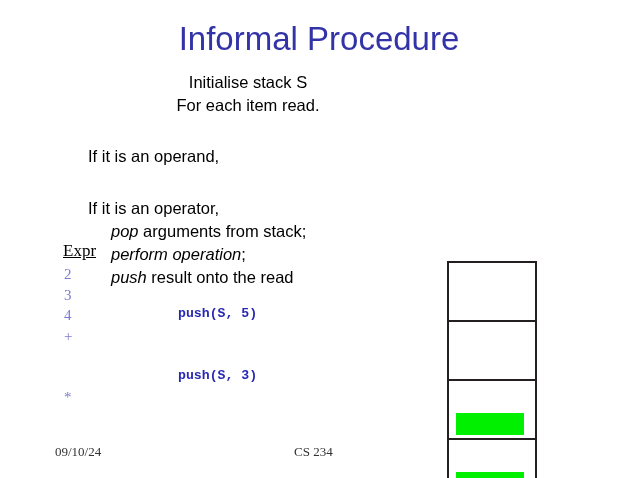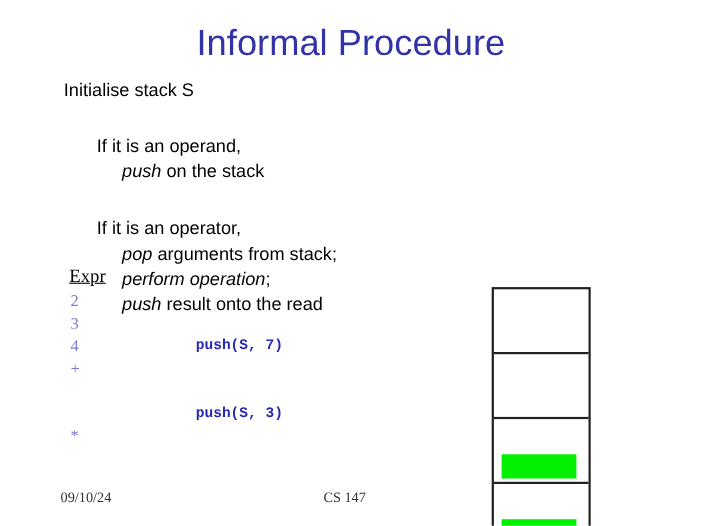--- a/index.html
+++ b/index.html
@@ -47,21 +47,21 @@
     top: 71px;
     width: 380px;
     font-family: "Liberation Sans", sans-serif;
     font-size: 16.5px;
     line-height: 23.2px;
     color: #000000;
   }
   #procedure-body .line {
     white-space: nowrap;
   }
-  #procedure-body .ind0 { padding-left: 0px; }
+  #procedure-body .ind0 { padding-left: 0px; text-align: center; }
   #procedure-body .ind1 { padding-left: 30px; margin-top: 28px; }
   #procedure-body .ind2 { padding-left: 53px; }
   #procedure-body .it { font-style: italic; }
 
   
   #trace-table {
     position: absolute;
     left: 58px;
     top: 241px;
     width: 370px;
@@ -187,22 +187,22 @@
 </style>
 </head>
 <body>
 
 <div id="slide">
 
   <div id="slide-title">Informal Procedure</div>
 
   <div id="procedure-body">
     <div class="line ind0"><span>Initialise stack S</span></div>
+    <div class="line ind0"><span>For each item read.</span></div>
     <div class="line ind1"><span>If it is an operand,</span></div>
-    <div class="line ind2"><span class="it">push</span><span> on the stack</span></div>
     <div class="line ind1"><span>If it is an operator,</span></div>
     <div class="line ind2"><span class="it">pop</span><span> arguments from stack;</span></div>
     <div class="line ind2"><span class="it">perform operation</span><span>;</span></div>
     <div class="line ind2"><span class="it">push</span><span> result onto the read</span></div>
   </div>
 
   <div id="trace-table">
 
     <div id="expr-header">Expr</div>
 
@@ -212,21 +212,21 @@
       <div class="ex">4</div>
       <div class="ex">+</div>
       <div class="ex"></div>
       <div class="ex"></div>
       <div class="ex">*</div>
       <div class="ex"></div>
       <div class="ex"></div>
     </div>
 
     <div id="code-column">
-      <div class="cl">push(S, 7)</div>
+      <div class="cl">push(S, 5)</div>
       <div class="cl">push(S, 3)</div>
       
       
       
       
       
       
     </div>
 
   </div>
@@ -249,15 +249,15 @@
       </div>
       <div class="cell last">
         <span class="fill"></span>
         <span class="celltext">2*7=14</span>
       </div>
     </div>
   </div>
 
   <div id="footer-date">09/10/24</div>
 
-  <div id="footer-course">CS 147</div>
+  <div id="footer-course">CS 234</div>
 
 </div>
 
 </body></html>

